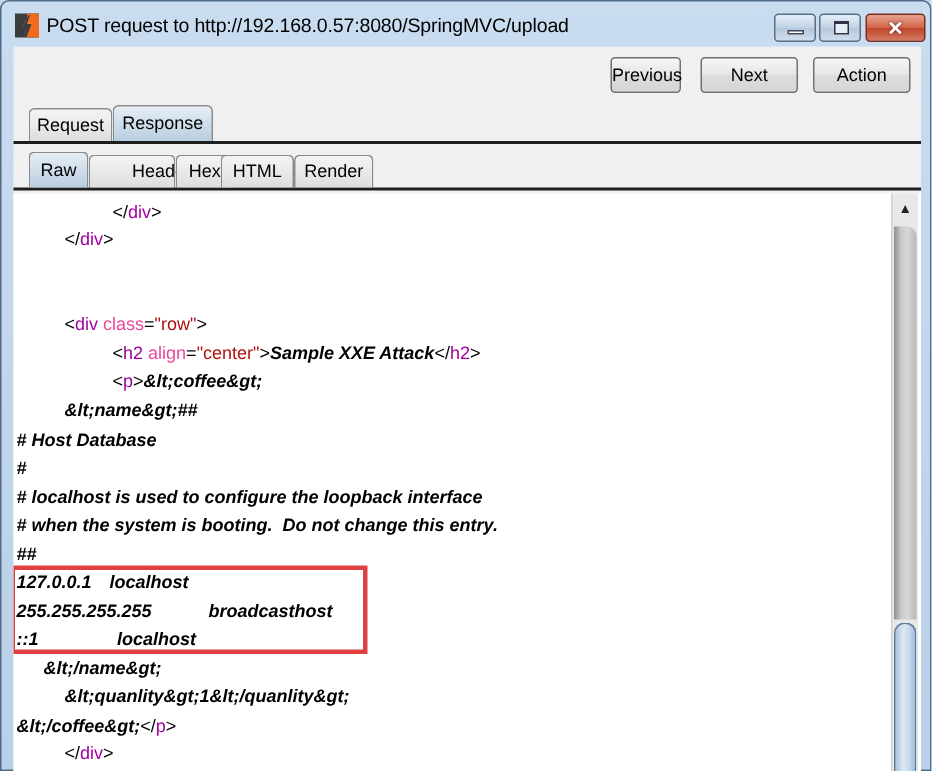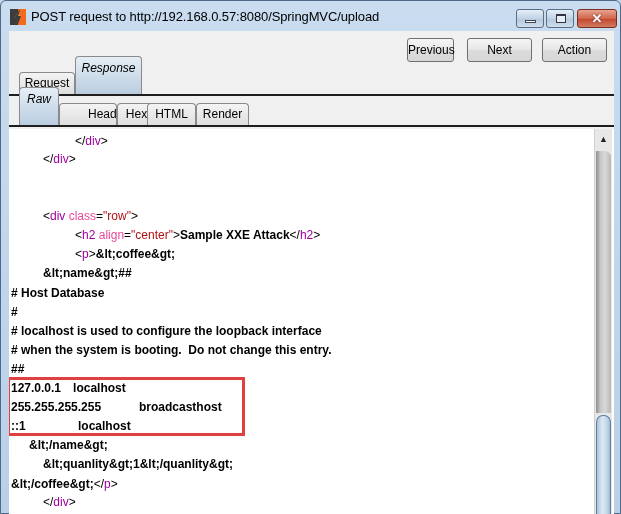--- a/index.html
+++ b/index.html
@@ -51,39 +51,39 @@
 
   .tabrow { position: absolute; left: 0; height: 25px; width: 605px; }
   .tabrow.outer { top: 40px; }
   .tabrow.inner { top: 71px; }
   .tabrow .baseline { position: absolute; left: 0; bottom: 0; width: 605px; height: 2px; background: #1e1e1e; }
   .tab {
     position: absolute; bottom: 2px; height: 22px; border: 1px solid #8a8a8a; border-bottom: none;
     border-radius: 4px 4px 0 0; background: linear-gradient(#f4f4f4, #dedede);
     font-size: 12px; color: #000; text-align: center; line-height: 21px;
   }
-  .tab.active { background: linear-gradient(#e6eef6, #b9cde0); height: 38px; line-height: 23px; font-style: italic; }
+  .tab.active { background: linear-gradient(#e6eef6, #b9cde0); height: 24px; line-height: 23px; }
   .outer .t0 { left: 10px; width: 56px; }
   .outer .t1 { left: 66px; width: 67px; }
   .inner .t0 { left: 10px; width: 40px; }
   .inner .t1 { left: 50px; width: 58px; padding-left: 28px; }
   .inner .t2 { left: 108px; width: 39px; }
   .inner .t3 { left: 138px; width: 49px; }
   .inner .t4 { left: 187px; width: 53px; }
 
   .editor {
     position: absolute; left: 0; top: 98px; width: 605px; height: 386px;
     background: #fff; overflow: hidden;
   }
   .code {
     position: absolute; left: 2px; top: 2px; width: 575px;
     font-size: 12px; color: #000;
   }
   .line { position: absolute; left: 0; height: 19px; white-space: pre; line-height: 19px; }
-  .b { font-weight: bold; }
+  .b { font-weight: bold; font-style: italic; }
   .p { color: #000; }
   .tn { color: #a000a0; }
   .an { color: #ec4899; }
   .av { color: #b01010; }
 
   .highlight-box {
     position: absolute; left: -4px; top: 246px; width: 238px; height: 59px;
     border: 3px solid #e04040;
   }
 

